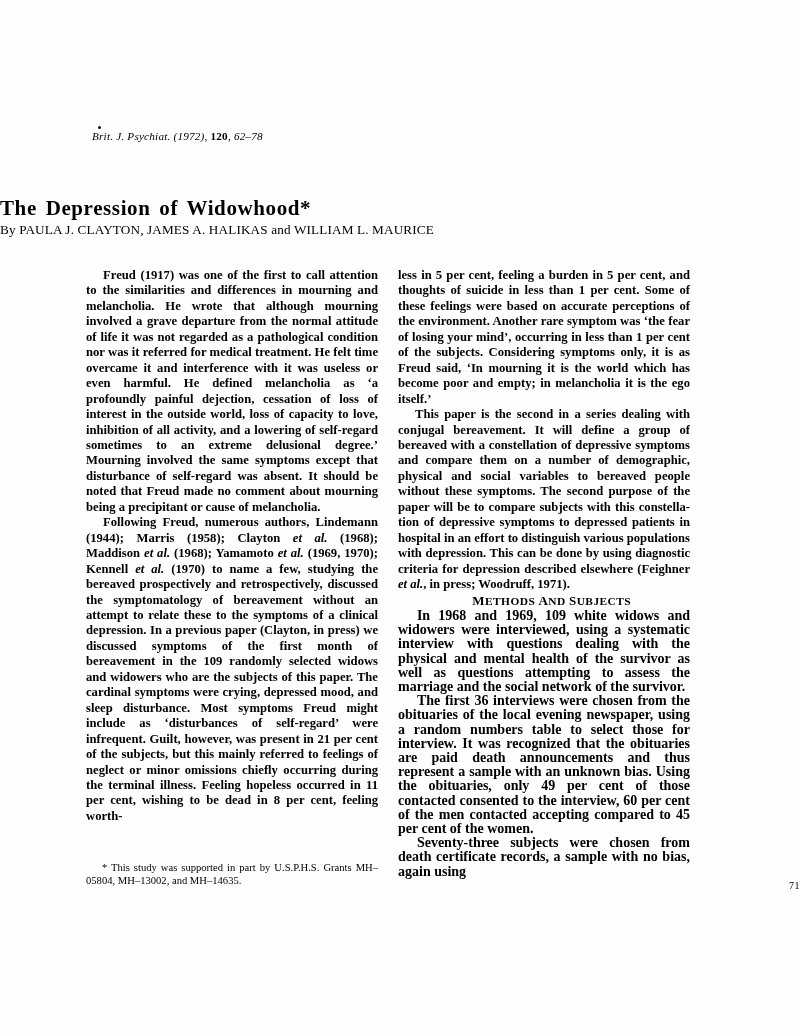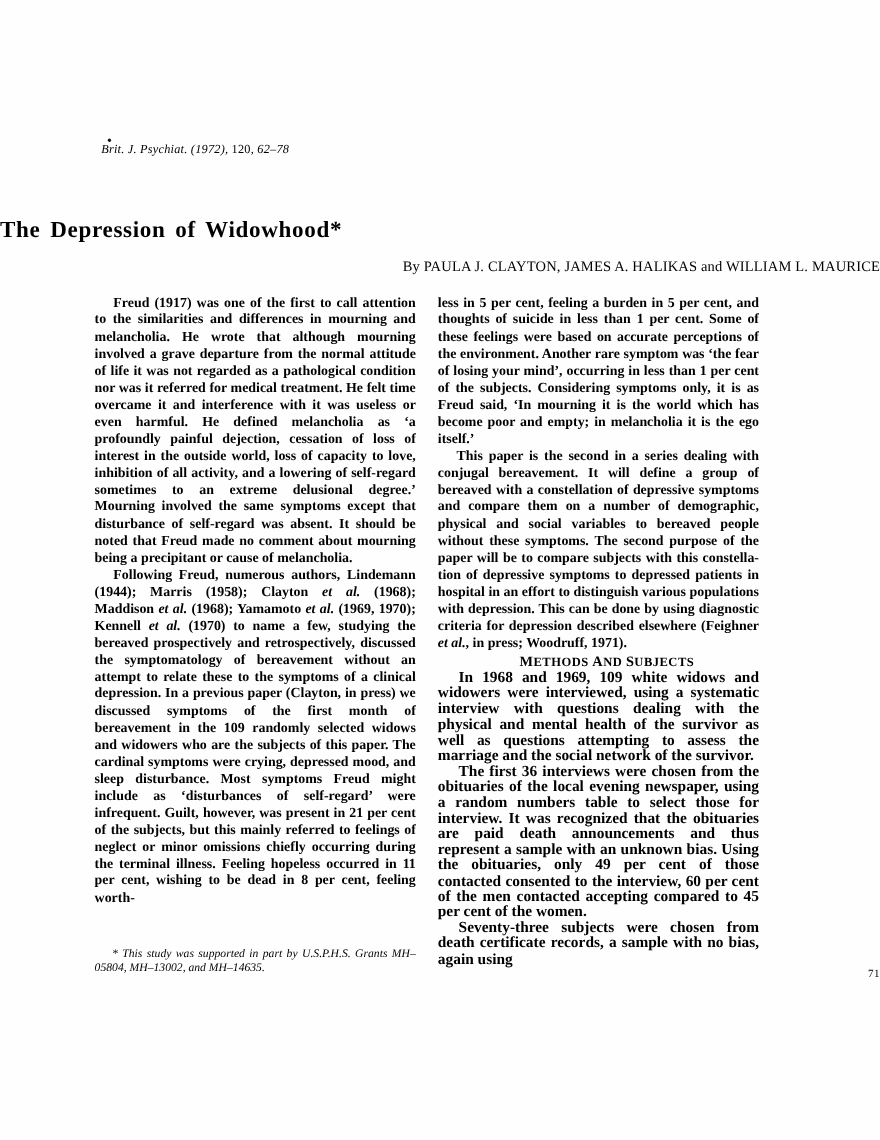--- a/index.html
+++ b/index.html
@@ -26,21 +26,21 @@
     position: absolute;
     left: 92px;
     top: 130px;
     font-style: italic;
     font-size: 11.2px;
     letter-spacing: 0.2px;
     white-space: nowrap;
   }
   .citation .vol {
     font-style: normal;
-    font-weight: normal;
+    font-weight: bold;
   }
   .citation-dot {
     position: absolute;
     left: 98px;
     top: 126px;
     width: 3px;
     height: 3px;
     background: #111;
     border-radius: 50%;
   }
@@ -53,24 +53,23 @@
     top: 182px;
     font-size: 21px;
     letter-spacing: 0.6px;
     word-spacing: 3px;
   }
   .byline {
     position: absolute;
     left: 0;
     right: 0;
     top: 222px;
-    text-align: right;
+    text-align: left;
     font-size: 13.2px;
     letter-spacing: 0.15px;
-    margin-top: 12px;
   }
 
   
   .col {
     position: absolute;
     top: 268px;
     width: 292px;
     font-size: 12.65px;
     line-height: 15.45px;
     text-align: justify;
@@ -110,21 +109,20 @@
     left: 86px;
     top: 862px;
     width: 292px;
     font-size: 10.6px;
     line-height: 12.9px;
     text-align: justify;
   }
   .footnote p {
     margin: 0;
     text-indent: 1.5em;
-    font-style: italic;
   }
 
   
   .folio {
     position: absolute;
     left: 0;
     right: 0;
     top: 880px;
     text-align: right;
     font-size: 10px;

